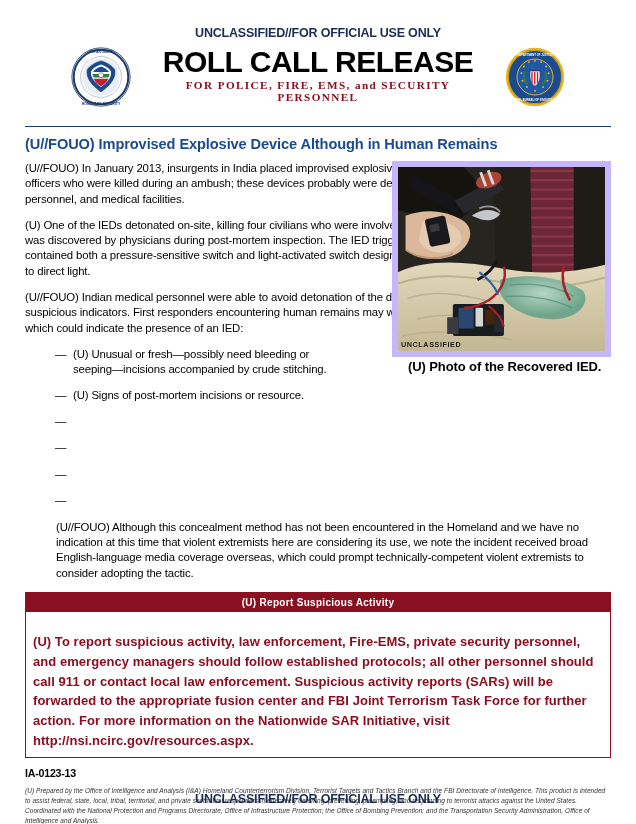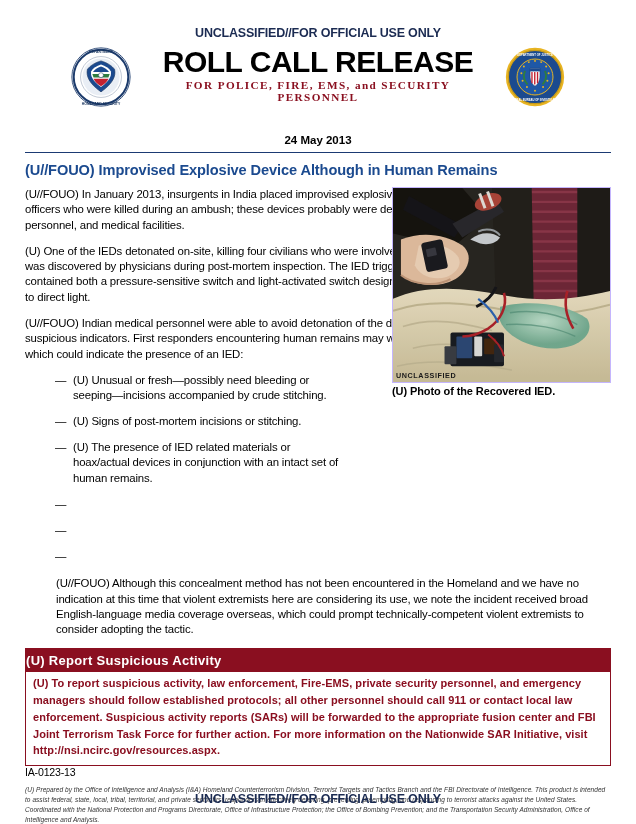--- a/index.html
+++ b/index.html
@@ -123,70 +123,73 @@
   
   .photo-wrap {
     position: absolute;
     right: 0;
     top: 0;
     width: 219px;
   }
   .photo {
     width: 219px;
     height: 196px;
-    border: 1px solid #c4b5fd;
+    border: 6px solid #c4b5fd;
     box-sizing: border-box;
     position: relative;
     overflow: hidden;
     background: #0f766e;
   }
   .photo svg { position: absolute; inset: 0; width: 100%; height: 100%; }
   .photo-classif {
     position: absolute;
     left: 3px;
     bottom: 2px;
     font-size: 7.2px;
     font-weight: bold;
     letter-spacing: 0.6px;
     color: #1a1a1a;
     z-index: 5;
   }
   .photo-caption {
-    font-size: 11px;
+    font-size: 13px;
     font-weight: bold;
     margin-top: 2px;
     letter-spacing: -0.1px;
+    margin-left: 16px;
   }
 
   
   .rsa-box {
     margin-top: 6px;
     border: 1px solid #8a0f20;
     box-sizing: border-box;
   }
   .rsa-head {
     background: #8a0f20;
     color: #ffffff;
-    font-size: 13px;
+    text-align: center;
+    font-size: 10px;
     font-weight: bold;
     letter-spacing: 0.3px;
     padding: 4px 0 4px 0;
   }
   .rsa-body {
     color: #8a0f20;
-    font-size: 11px;
+    font-size: 13px;
     font-weight: bold;
     line-height: 1.52;
-    padding: 3px 7px 6px 7px;
+    padding: 20px 7px 6px 7px;
     letter-spacing: 0.05px;
   }
   
   .docid {
     font-size: 10.6px;
-    font-weight: normal;
+    font-weight: bold;
+    margin-top: 9px;
     letter-spacing: -0.2px;
   }
   .fineprint {
     font-size: 6.5px;
     font-style: italic;
     line-height: 1.55;
     color: #333;
     margin-top: 7px;
     letter-spacing: 0.05px;
   }
@@ -257,21 +260,20 @@
           </g>
           <g fill="#ffffff" font-size="4.4" font-family="Liberation Sans, sans-serif" font-weight="bold">
             <text x="50" y="16" text-anchor="middle">DEPARTMENT OF JUSTICE</text>
             <text x="50" y="88" text-anchor="middle">FEDERAL BUREAU OF INVESTIGATION</text>
           </g>
         </g>
       </svg>
     </div>
   </div>
 
-  <div class="datum">24 May 2013</div>
 
   <hr class="rule">
 
   <div class="doctitle">(U//FOUO)  Improvised Explosive Device Although in Human Remains</div>
 
   <div class="body-area">
 
     <p class="para">(U//FOUO)  In January 2013, insurgents in India placed improvised explosive devices (IEDs) in the bodies of two police officers who were killed during an ambush; these devices probably were designed to target first responders, medical personnel, and medical facilities.</p>
     <p class="para">(U)  One of the IEDs detonated on-site, killing four civilians who were involved in recovery operations and the other IED was discovered by physicians during post-mortem inspection.  The IED triggering mechanism in the second body contained both a pressure-sensitive switch and light-activated switch designed to initiate the IED when it was exposed to direct light.</p>
     <p class="para">(U//FOUO)  Indian medical personnel were able to avoid detonation of the device when they noticed and acted on suspicious indicators.  First responders encountering human remains may want to consider the following indicators, which could indicate the presence of an IED:</p>
@@ -349,25 +351,24 @@
       <div class="photo-caption">(U)  Photo of the Recovered IED.</div>
     </div>
 
     <div class="bullets">
       <div class="bullet">
         <span class="dash">—</span>
         <span class="btext">(U)  Unusual or fresh—possibly need bleeding or seeping—incisions accompanied by crude stitching.</span>
       </div>
       <div class="bullet">
         <span class="dash">—</span>
-        <span class="btext">(U)  Signs of post-mortem incisions or stitching.</span>
-      </div>
-      <div class="bullet">
-        <span class="dash">—</span>
-        <span class="btext">(U)  The presence of IED related materials or hoax/actual devices in conjunction with an intact set of human remains.</span>
+        <span class="btext">(U)  Signs of post-mortem incisions or resource.</span>
+      </div>
+      <div class="bullet">
+        <span class="dash">—</span>
       </div>
       <div class="bullet">
         <span class="dash">—</span>
       </div>
       <div class="bullet">
         <span class="dash">—</span>
       </div>
       <div class="bullet">
         <span class="dash">—</span>
       </div>

